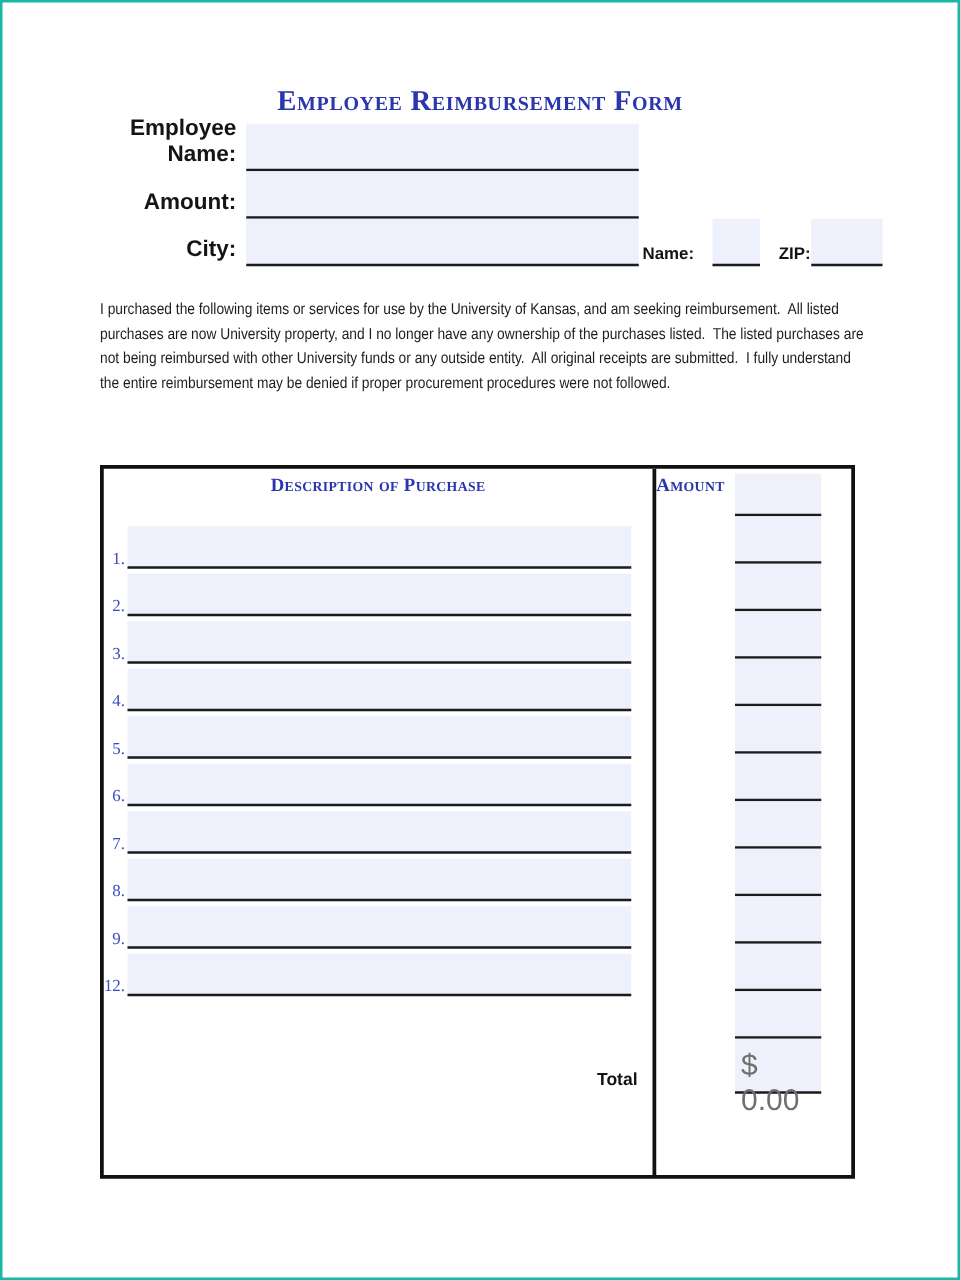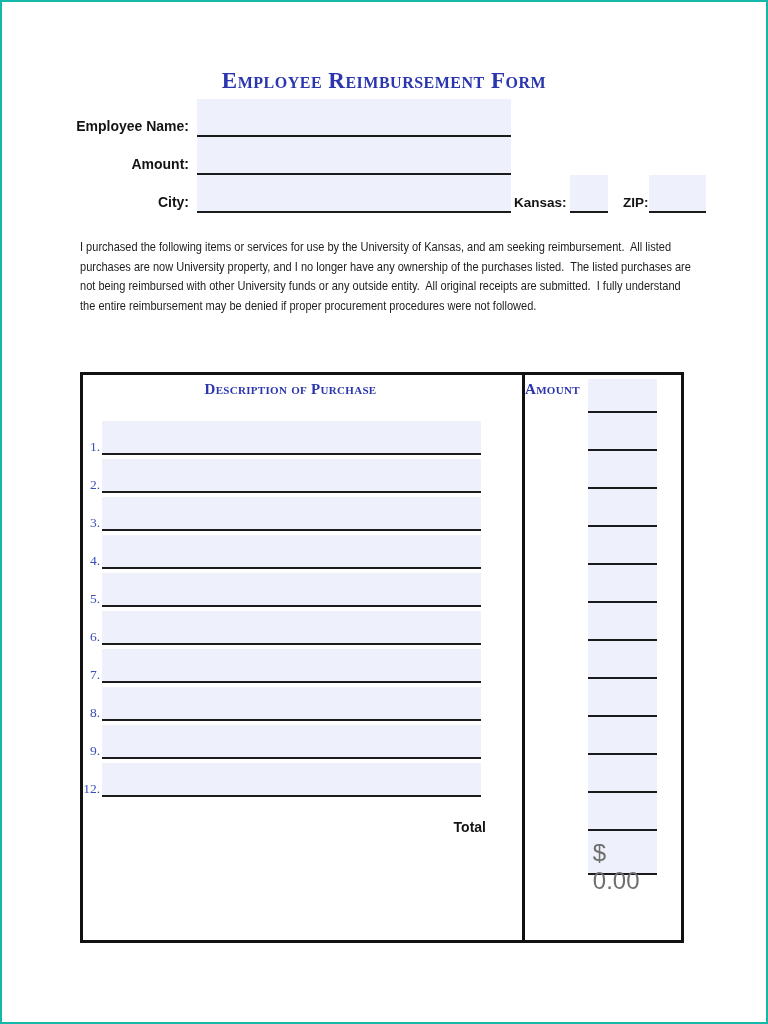--- a/index.html
+++ b/index.html
@@ -14,21 +14,21 @@
     font-weight:700;font-size:23px;letter-spacing:.5px;
     color:var(--heading_blue,#2a35ae);
   }
   
   .top-fields{
     position:absolute;left:55px;top:97px;
     display:grid;grid-template-columns:140px 314px;grid-auto-rows:38px;
   }
   .flabel{
     align-self:end;text-align:right;padding-right:8px;padding-bottom:3px;
-    font-weight:700;font-size:14px;color:#141414;
+    font-weight:700;font-size:18px;color:#141414;
   }
   .ffield{
     background:var(--field_fill,#eef1fb);
     border-bottom:2.5px solid var(--line_color,#1b1b1b);box-sizing:border-box;
   }
   .mini-label{position:absolute;top:193px;font-weight:700;font-size:13.5px;color:#141414;}
   .mini-field{
     position:absolute;top:173px;height:38px;box-sizing:border-box;
     background:var(--field_fill,#eef1fb);
     border-bottom:2.5px solid var(--line_color,#1b1b1b);
@@ -39,21 +39,21 @@
   .zip-field{left:647px;width:57px;}
   
   .statement{position:absolute;left:78px;top:236px;width:614px;}
   .stmt-line{
     white-space:pre;font-size:12.6px;line-height:19.6px;color:#1d1d1d;
     transform:scaleX(.875);transform-origin:0 50%;
   }
   
   .ptable{
     position:absolute;left:78px;top:370px;width:604px;height:571px;
-    border:3px solid var(--border_color,#111);box-sizing:border-box;display:flex;gap:24px;
+    border:3px solid var(--border_color,#111);box-sizing:border-box;display:flex;
   }
   .desc-col{flex:1;position:relative;}
   .amt-col{
     width:159px;border-left:3px solid var(--border_color,#111);
     box-sizing:border-box;display:flex;flex-direction:row;
   }
   .col-header{
     height:42px;box-sizing:border-box;text-align:center;padding-top:6px;
     font-family:"Liberation Serif",serif;font-variant:small-caps;font-weight:700;
     font-size:15px;letter-spacing:.3px;color:var(--heading_blue,#2a35ae);
@@ -62,21 +62,21 @@
   .dnum{
     position:absolute;left:0;bottom:2px;width:17px;text-align:right;
     font-family:"Liberation Serif",serif;font-size:13.5px;line-height:1;
     color:var(--number_blue,#3a4db8);
   }
   .dfill{
     position:absolute;left:19px;right:17px;top:4px;bottom:0;
     background:var(--field_fill,#eef1fb);box-sizing:border-box;
     border-bottom:2.5px solid var(--line_color,#1b1b1b);
   }
-  .dtotal{position:relative;height:67px;}
+  .dtotal{position:relative;height:67px;margin-top:36px;}
   .total-label{position:absolute;right:12px;top:22px;font-weight:700;font-size:14px;color:#141414;}
   .amt-body{margin:4px 8px 0 8px;}
   .arow{
     height:38px;box-sizing:border-box;background:var(--field_fill,#eef1fb);
     border-bottom:2.5px solid var(--line_color,#1b1b1b);
   }
   .arow.first{height:34px;}
   .atotal{
     height:44px;box-sizing:border-box;background:var(--field_fill,#eef1fb);
     border-bottom:2.5px solid var(--line_color,#1b1b1b);
@@ -93,21 +93,21 @@
 
   <div class="top-fields">
     <div class="flabel">Employee Name:</div>
     <div class="ffield"></div>
     <div class="flabel">Amount:</div>
     <div class="ffield"></div>
     <div class="flabel">City:</div>
     <div class="ffield"></div>
   </div>
 
-  <div class="mini-label state-label">Kansas:</div>
+  <div class="mini-label state-label">Name:</div>
   <div class="mini-field state-field"></div>
   <div class="mini-label zip-label">ZIP:</div>
   <div class="mini-field zip-field"></div>
 
   <div class="statement">
     <div class="stmt-line">I purchased the following items or services for use by the University of Kansas, and am seeking reimbursement.  All listed</div>
     <div class="stmt-line">purchases are now University property, and I no longer have any ownership of the purchases listed.  The listed purchases are</div>
     <div class="stmt-line">not being reimbursed with other University funds or any outside entity.  All original receipts are submitted.  I fully understand</div>
     <div class="stmt-line">the entire reimbursement may be denied if proper procurement procedures were not followed.</div>
   </div>

